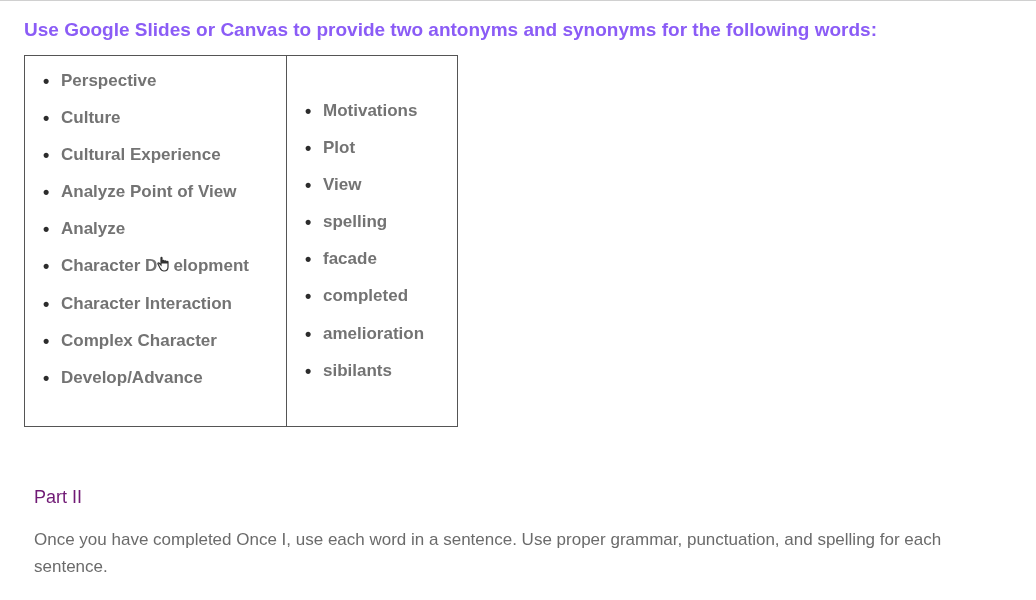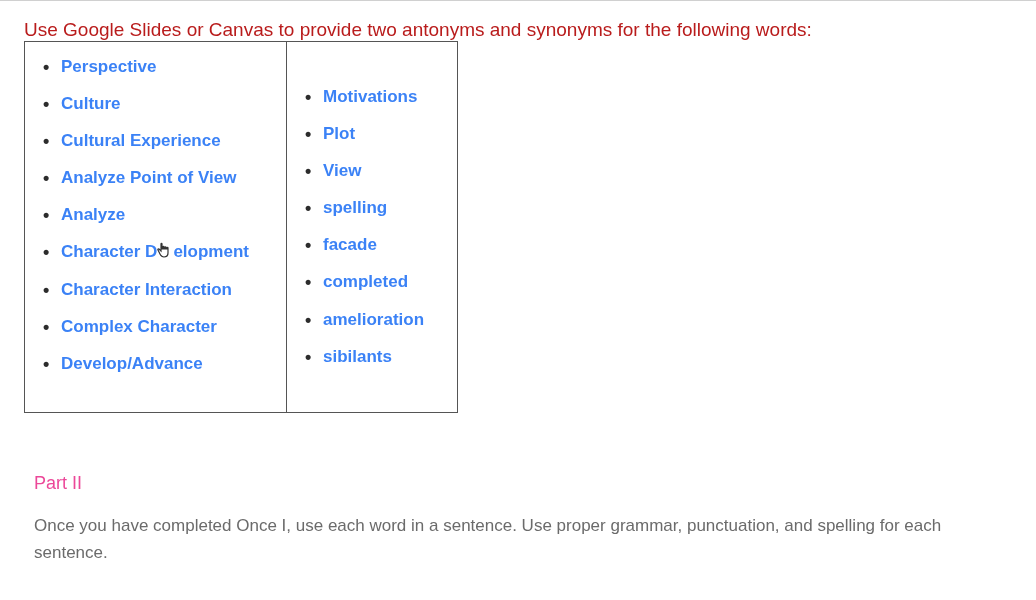--- a/index.html
+++ b/index.html
@@ -17,22 +17,23 @@
       padding: 0;
     }
     .page {
       background: #ffffff;
       padding: 18px 24px;
       min-height: 100%;
       border-top: 1px solid #d0d0d0;
     }
     .instruction {
       font-size: 19px;
-      color: #b91c1c;
-      font-weight: 400;
+      color: #8b5cf6;
+      margin-bottom: 14px;
+      font-weight: 700;
     }
     .table-wrap {
       display: flex;
       border: 1.5px solid #555;
       width: fit-content;
       margin-bottom: 60px;
     }
     .col {
       padding: 14px 18px 22px 18px;
     }
@@ -46,39 +47,39 @@
     }
     ul {
       list-style: none;
     }
     li {
       position: relative;
       padding-left: 18px;
       margin-bottom: 15px;
       font-size: 17px;
       line-height: 1.3;
-      color: #3b82f6;
+      color: #737373;
     }
     .col-left li {
       font-weight: 600;
     }
     .col-right li {
       font-weight: 700;
     }
     li::before {
       content: "•";
       position: absolute;
       left: 0;
       top: 0;
       font-size: 18px;
       color: #2c2c2c;
     }
     .part-heading {
       font-size: 18px;
-      color: #ec4899;
+      color: #701a75;
       margin-bottom: 18px;
       font-weight: 400;
       padding-left: 10px;
     }
     .part-text {
       font-size: 17px;
       color: #6b6b6b;
       font-weight: 400;
       line-height: 1.6;
       padding-left: 10px;

